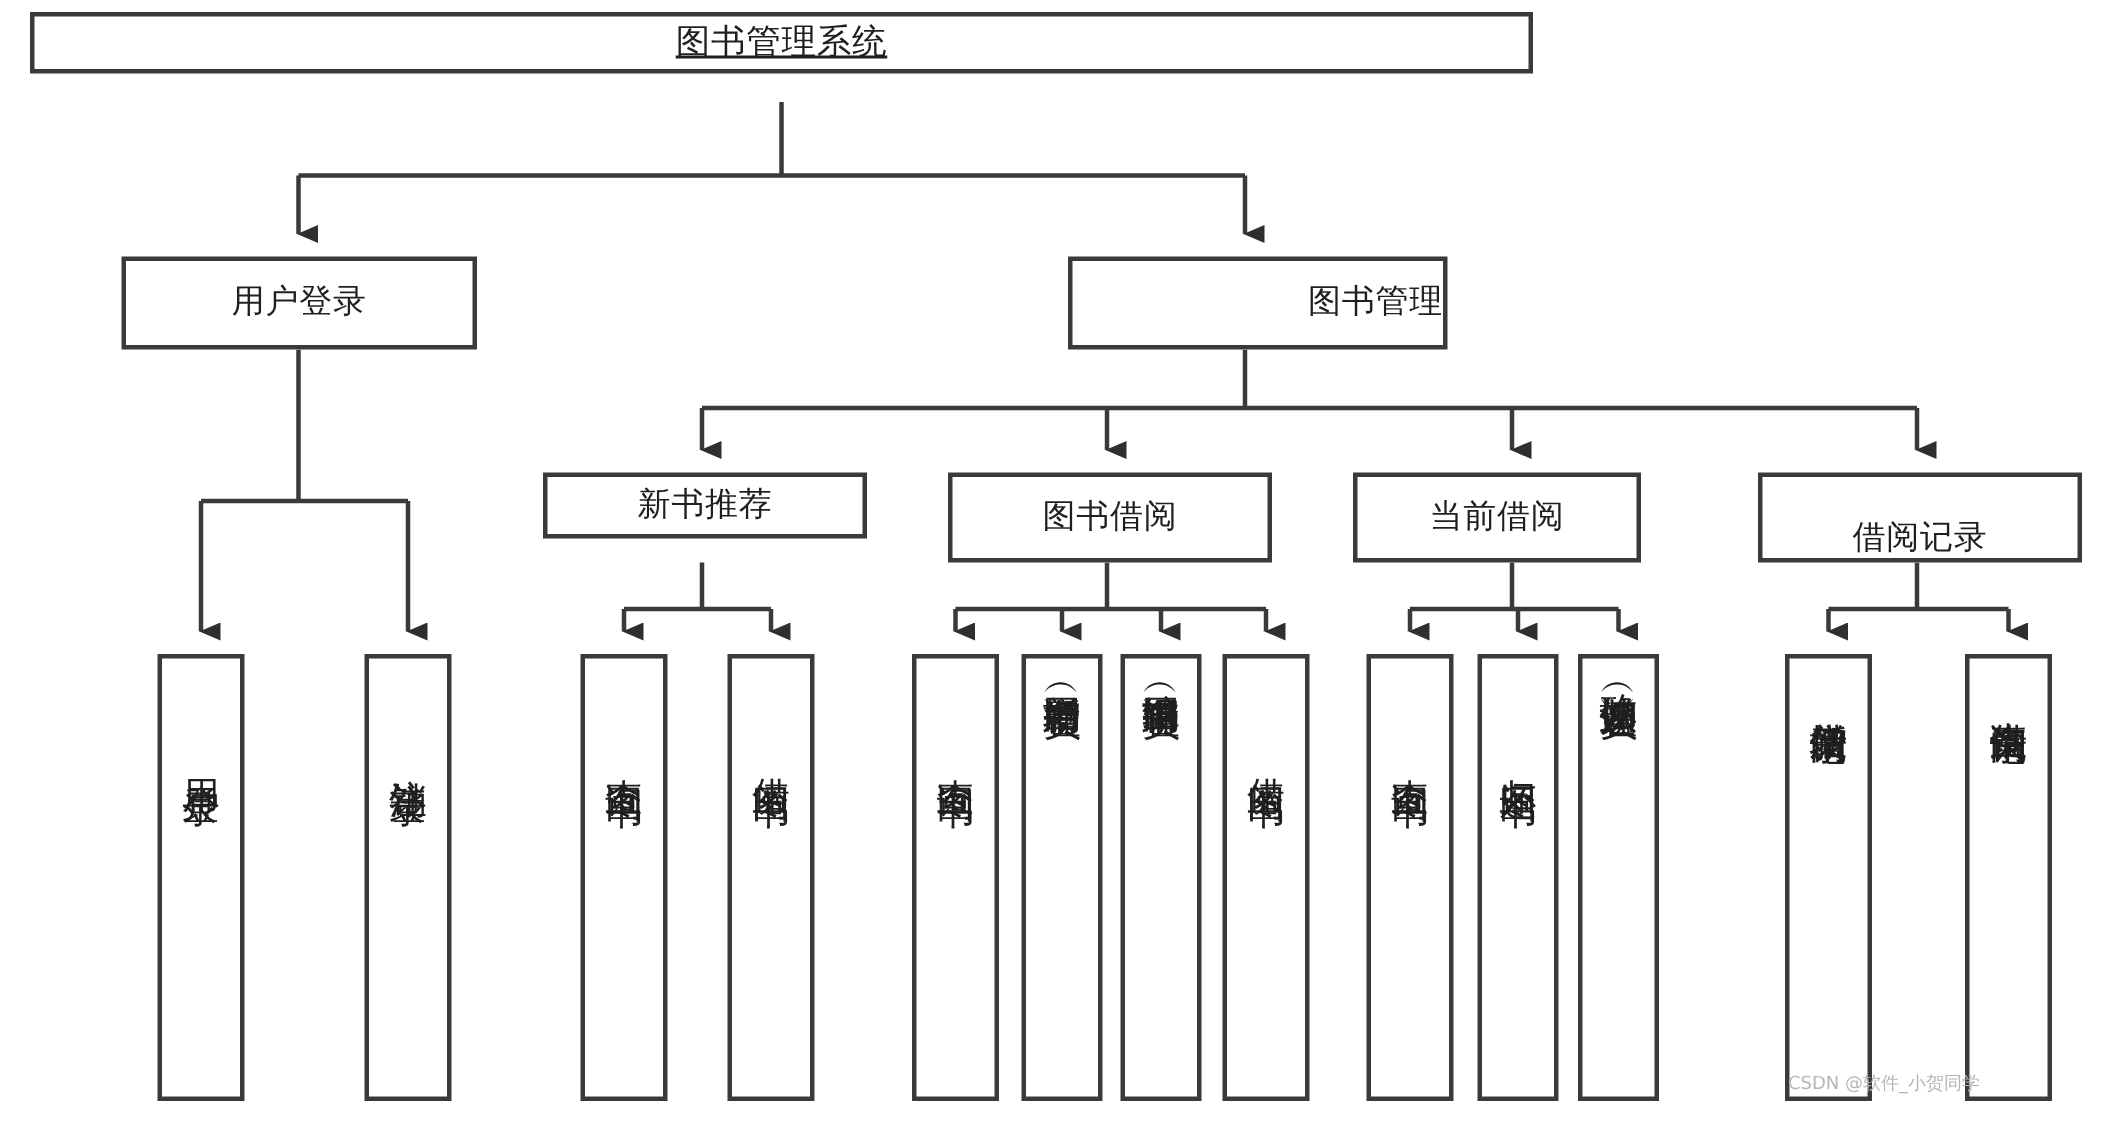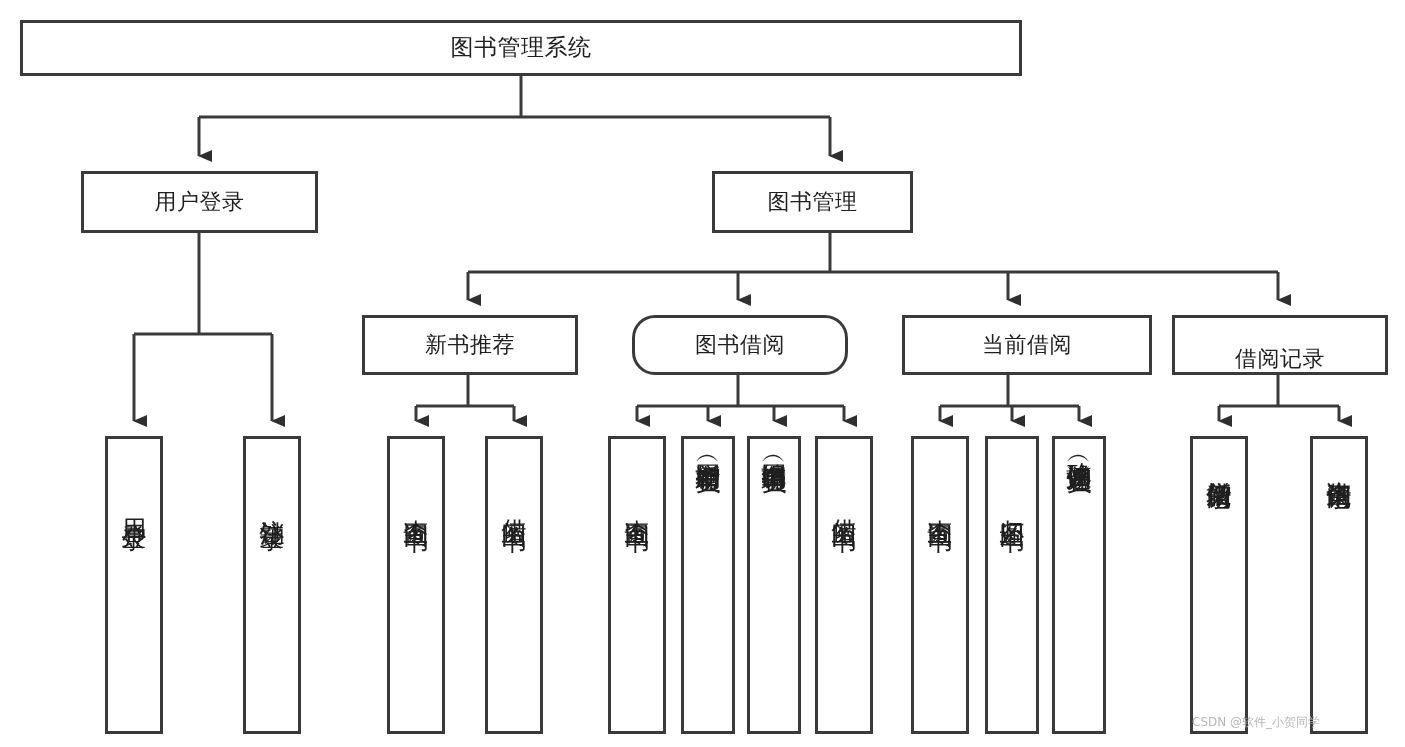--- a/index.html
+++ b/index.html
@@ -126,38 +126,38 @@
       <path d="M 1012 406 L 1012 421" marker-end="url(#arrow)"></path>
       <path d="M 1079 406 L 1079 421" marker-end="url(#arrow)"></path>
 
       <path d="M 1278 375 L 1278 406"></path>
       <path d="M 1219 406 L 1339 406"></path>
       <path d="M 1219 406 L 1219 421" marker-end="url(#arrow)"></path>
       <path d="M 1339 406 L 1339 421" marker-end="url(#arrow)"></path>
     </g>
   </svg>
 
-  <div class="node h root" style="left:20px; top:20px; width:1002px; height:56px;">
+  <div class="node h root" style="left:20px; top:8px; width:1002px; height:41px;text-decoration:underline;">
     <span class="node-label">图书管理系统</span>
   </div>
 
   <div class="node h" style="left:81px; top:171px; width:237px; height:62px;">
     <span class="node-label">用户登录</span>
   </div>
-  <div class="node h" style="left:712px; top:171px; width:201px; height:62px;">
+  <div class="node h" style="left:712px; top:171px; width:253px; height:62px;justify-content:flex-end;">
     <span class="node-label">图书管理</span>
   </div>
 
-  <div class="node h" style="left:362px; top:315px; width:216px; height:60px;">
+  <div class="node h" style="left:362px; top:315px; width:216px; height:44px;">
     <span class="node-label">新书推荐</span>
   </div>
-  <div class="node h" style="left:632px; top:315px; width:216px; height:60px;border-radius:23px;">
+  <div class="node h" style="left:632px; top:315px; width:216px; height:60px;">
     <span class="node-label">图书借阅</span>
   </div>
-  <div class="node h" style="left:902px; top:315px; width:250px; height:60px;">
+  <div class="node h" style="left:902px; top:315px; width:192px; height:60px;">
     <span class="node-label">当前借阅</span>
   </div>
   <div class="node h" style="left:1172px; top:315px; width:216px; height:60px;align-items:flex-end;">
     <span class="node-label">借阅记录</span>
   </div>
 
   <div class="node v" style="left:105px; top:436px; width:58px; height:298px; padding-top:60px;">
     <span class="node-label">用户登录</span>
   </div>
   <div class="node v" style="left:243px; top:436px; width:58px; height:298px; padding-top:60px;">

